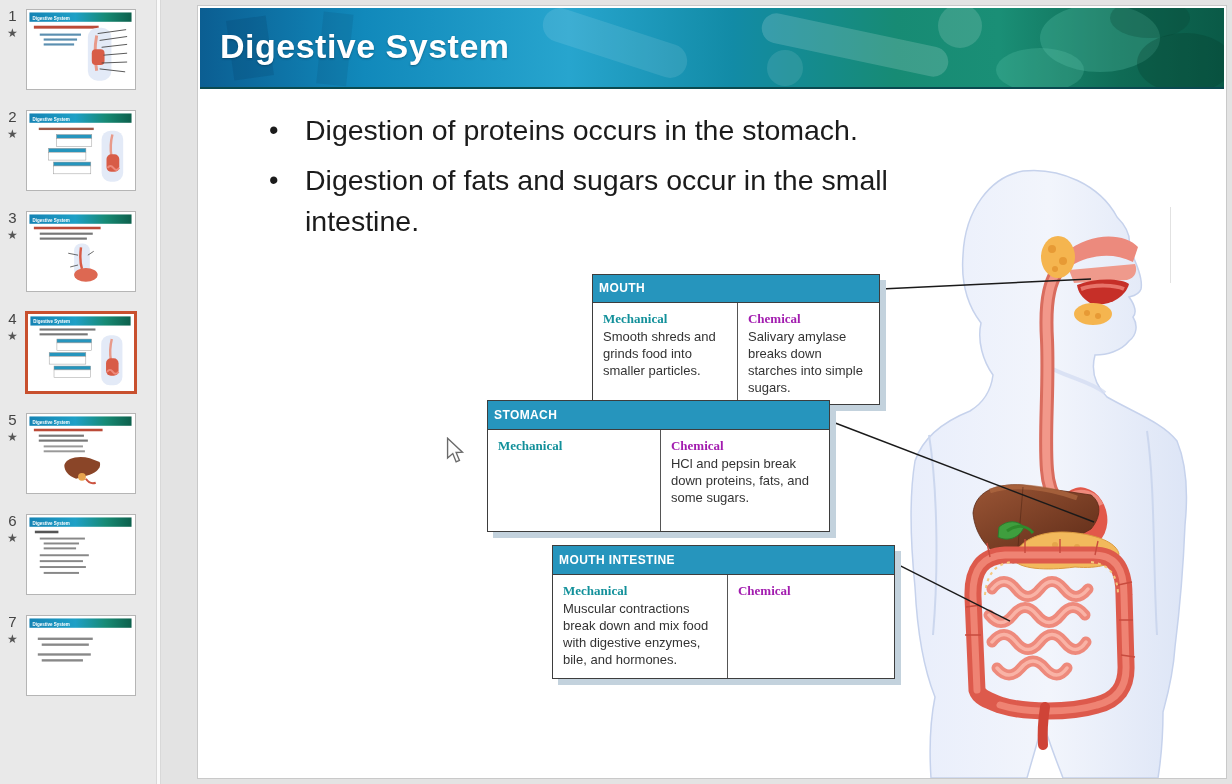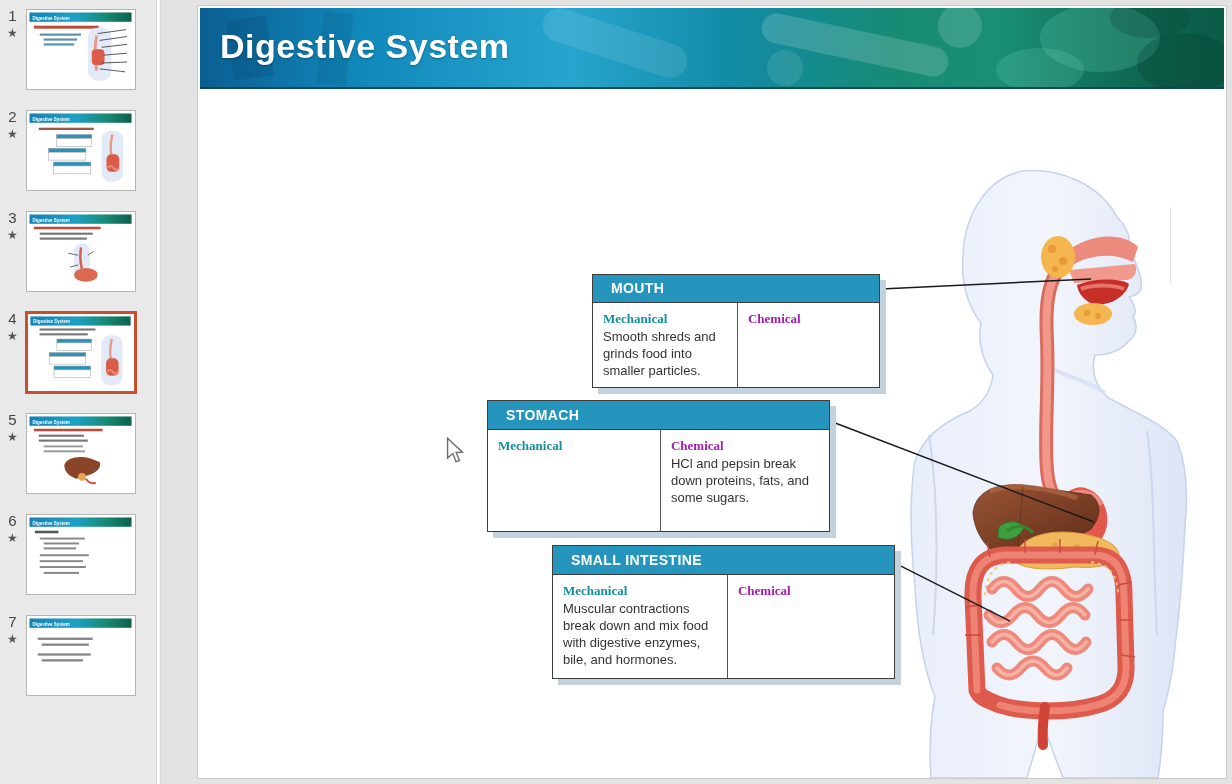--- a/index.html
+++ b/index.html
@@ -22,21 +22,21 @@
     background:linear-gradient(90deg,#0b5e92 0%,#1189bb 16%,#27a5ce 36%,#128ba6 52%,#178b74 68%,#1a8f76 78%,#0f6b55 90%,#0a5a47 100%);
     border-bottom:2px solid #0a4a50;overflow:hidden;}
   .banner svg{position:absolute;inset:0;}
   .slide-title{position:absolute;left:20px;top:19px;font-size:34px;font-weight:bold;color:#fff;letter-spacing:.5px;text-shadow:0 1px 2px rgba(0,40,60,.45);}
   .bullets{position:absolute;left:70px;top:104px;width:640px;font-size:28.5px;line-height:41px;color:#1b1b1b;list-style:none;margin:0;padding:0;}
   .bullets li{position:relative;padding-left:37px;margin-bottom:9px;}
   .bullets li::before{content:"\2022";position:absolute;left:1px;top:0;font-size:27px;}
 
   
   .info-box{position:absolute;background:#fff;border:1px solid #3d3d3d;box-shadow:6px 6px 0 0 #c3d2dd;box-sizing:border-box;}
-  .info-head{height:27px;background:#2695bd;border-bottom:1px solid #3d3d3d;color:#fff;font-weight:bold;font-size:14px;letter-spacing:.4px;line-height:27px;padding-left:18px;}
+  .info-head{height:27px;background:#2695bd;border-bottom:1px solid #3d3d3d;color:#fff;font-weight:bold;font-size:12px;letter-spacing:.4px;line-height:27px;padding-left:6px;}
   .info-body{display:flex;}
   .info-col{padding:7px 9px 8px 10px;font-size:13px;line-height:17px;color:#333;box-sizing:border-box;}
   .info-col.right{border-left:1px solid #555;}
   .lab{font-weight:bold;margin-bottom:1px;font-family:Liberation Serif, serif;}
   .lab.mech{color:#12909a;}
   .lab.chem{color:#a21caf;}
   .box-mouth{left:394px;top:268px;width:288px;}
   .box-mouth .info-col{width:145px;min-height:83px;}
   .box-mouth .info-col.right{width:143px;}
   .box-stomach{left:289px;top:394px;width:343px;}
@@ -219,20 +219,24 @@
         <ellipse cx="900" cy="30" rx="60" ry="34" fill="#5ec7ad" opacity="0.28"></ellipse>
         <ellipse cx="985" cy="55" rx="48" ry="30" fill="#063f30" opacity="0.30"></ellipse>
         <ellipse cx="950" cy="10" rx="40" ry="20" fill="#063f30" opacity="0.25"></ellipse>
         <ellipse cx="840" cy="62" rx="44" ry="22" fill="#6fd0b8" opacity="0.22"></ellipse>
         <rect x="30" y="10" width="40" height="60" fill="#083a5e" opacity="0.18" transform="rotate(-8 50 40)"></rect>
         <rect x="120" y="5" width="30" height="72" fill="#083a5e" opacity="0.12" transform="rotate(6 135 40)"></rect>
       </svg>
       <div class="slide-title">Digestive System</div>
     </div>
 
+    <ul class="bullets">
+      <li>Digestion of proteins occurs in the stomach.</li>
+      <li>Digestion of fats and sugars occur in the small intestine.</li>
+    </ul>
 
     <svg class="body-art" viewBox="0 0 295 613">
       <defs>
         <linearGradient id="bodyg" x1="0" y1="0" x2="1" y2="0">
           <stop offset="0" stop-color="#e9eefb"></stop>
             <stop offset="0.5" stop-color="#f2f5fc"></stop>
             <stop offset="1" stop-color="#dde5f6"></stop>
         </linearGradient>
         <linearGradient id="liverg" x1="0" y1="0" x2="0.8" y2="1">
           <stop offset="0" stop-color="#9a5535"></stop>
@@ -315,39 +319,40 @@
 
     <div class="info-box box-mouth z1">
       <div class="info-head">MOUTH</div>
       <div class="info-body">
         <div class="info-col">
           <div class="lab mech">Mechanical</div>
           <div>Smooth shreds and grinds food into smaller particles.</div>
         </div>
         <div class="info-col right">
           <div class="lab chem">Chemical</div>
+          <div>Salivary amylase breaks down starches into simple sugars.</div>
         </div>
       </div>
     </div>
 
     <div class="info-box box-stomach z2">
       <div class="info-head">STOMACH</div>
       <div class="info-body">
         <div class="info-col">
           <div class="lab mech">Mechanical</div>
         </div>
         <div class="info-col right">
           <div class="lab chem">Chemical</div>
           <div>HCl and pepsin break down proteins, fats, and some sugars.</div>
         </div>
       </div>
     </div>
 
     <div class="info-box box-smallint z3">
-      <div class="info-head">SMALL INTESTINE</div>
+      <div class="info-head">MOUTH INTESTINE</div>
       <div class="info-body">
         <div class="info-col">
           <div class="lab mech">Mechanical</div>
           <div>Muscular contractions break down and mix food with digestive enzymes, bile, and hormones.</div>
         </div>
         <div class="info-col right">
           <div class="lab chem">Chemical</div>
         </div>
       </div>
     </div>

